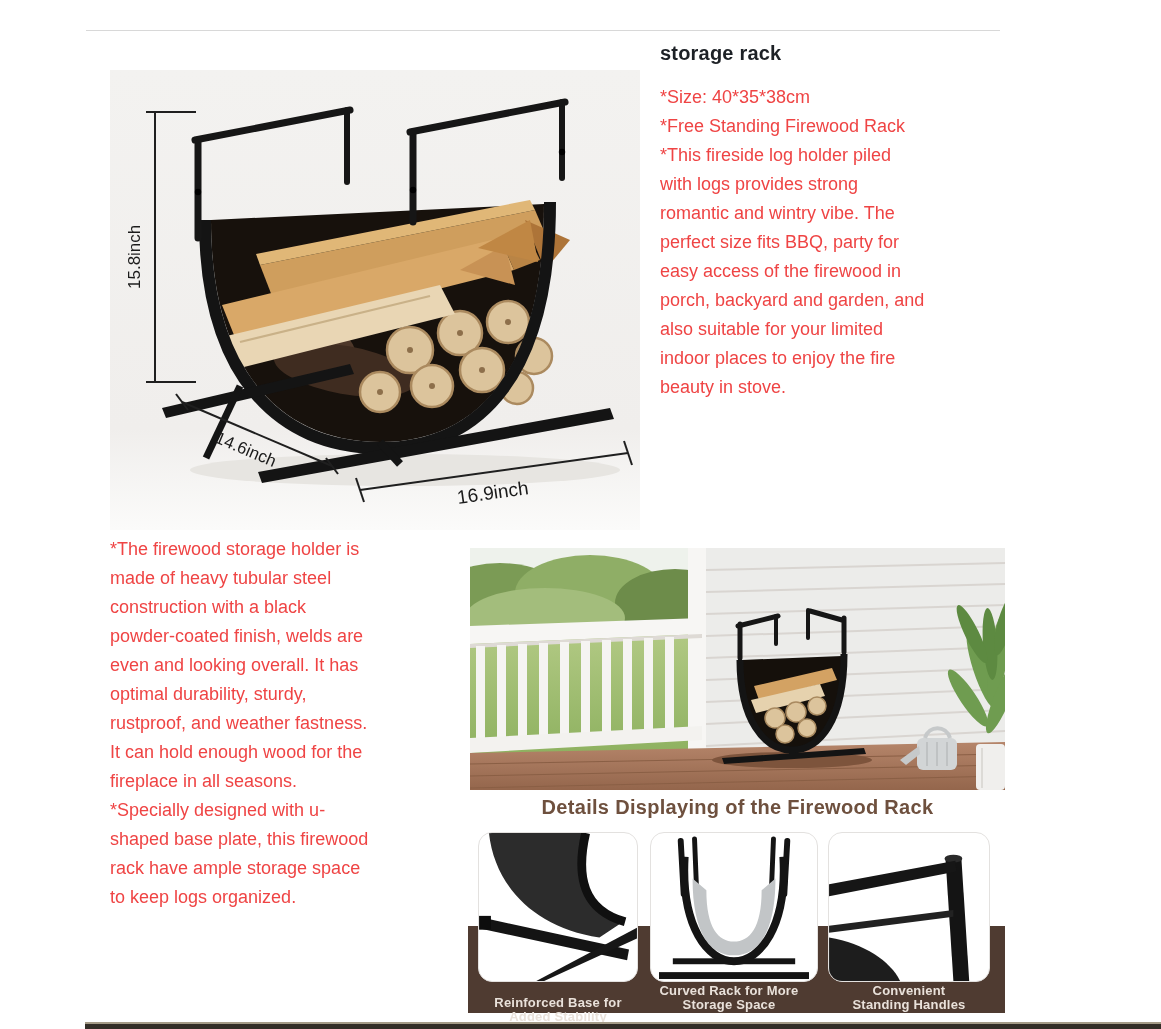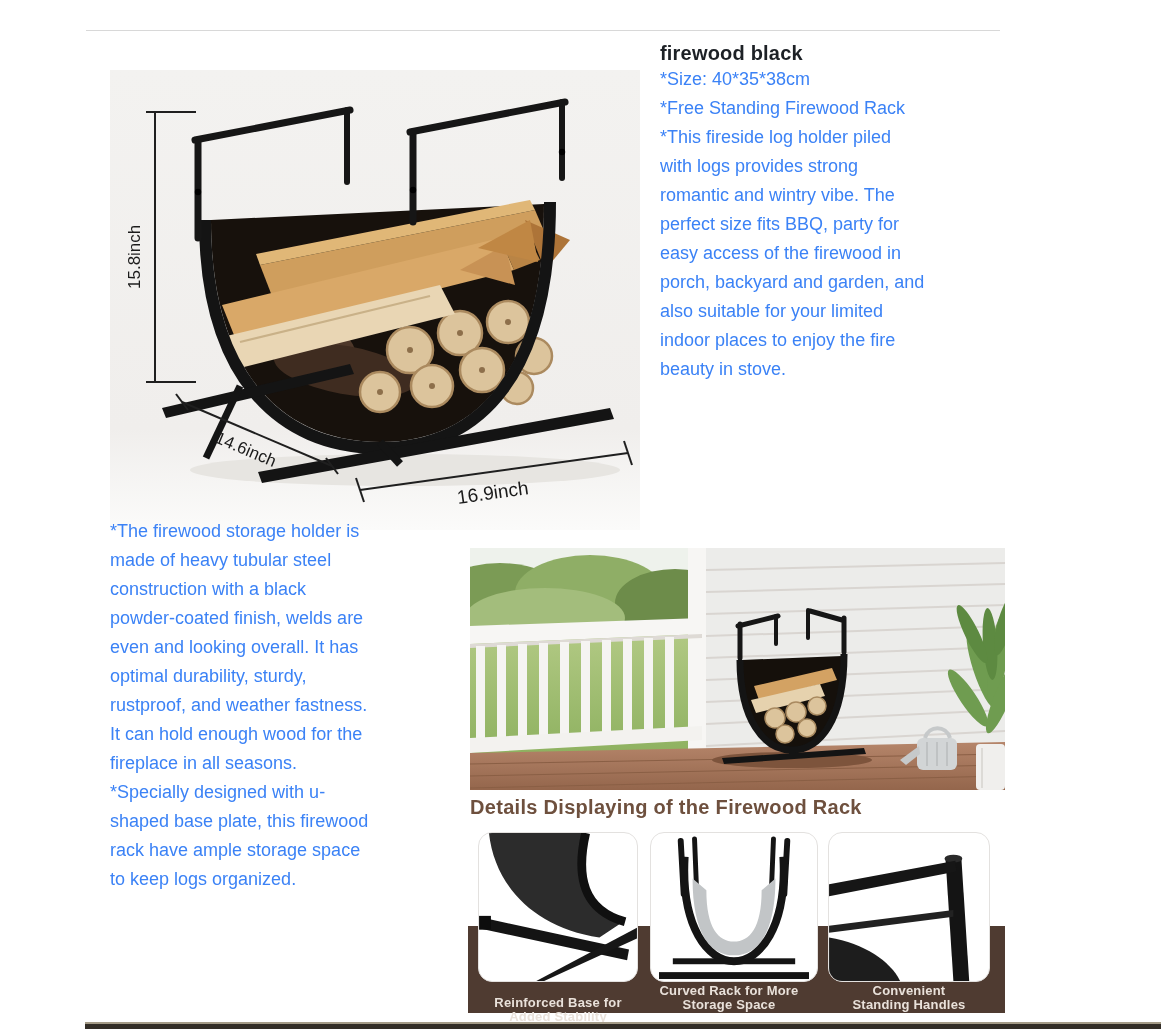--- a/index.html
+++ b/index.html
@@ -9,24 +9,24 @@
     font-family:"Liberation Sans", sans-serif;
   }
   .divider-top { position:absolute; left:86px; top:30px; width:914px; height:1px; background:#d8d8d8; }
 
   .hero-image  { position:absolute; left:110px; top:70px;  width:530px; height:460px; }
   .porch-image { position:absolute; left:470px; top:548px; width:535px; height:242px; }
 
   .col-right { position:absolute; left:660px; top:42px;  width:360px; }
   .col-left  { position:absolute; left:110px; top:517px; width:360px; }
   .section-heading { font-size:20px; font-weight:bold; color:#1d2126; letter-spacing:.2px; }
-  .body-text { font-size:18px; line-height:29px; color:#3b82f6; white-space:pre-line; }
+  .body-text { margin-top:18px; font-size:18px; line-height:29px; color:#ef4444; white-space:pre-line; }
 
   .details-heading {
-    position:absolute; left:470px; top:796px; width:535px; text-align:left;
+    position:absolute; left:470px; top:796px; width:535px; text-align:center;
     font-size:20px; font-weight:bold; color:#6e503e; letter-spacing:.3px;
   }
   .details-band { position:absolute; left:468px; top:926px; width:537px; height:87px; background:#4f3b31; }
 
   .detail-card {
     position:absolute; top:832px; height:150px; background:#ffffff;
     border:1px solid #e3e1df; border-radius:14px; overflow:hidden;
   }
   .card-1 { left:478px; width:160px; }
   .card-2 { left:650px; width:168px; }
@@ -128,21 +128,21 @@
     <line x1="250" y1="420" x2="518" y2="383"></line>
     <line x1="246" y1="408" x2="254" y2="432"></line>
     <line x1="514" y1="371" x2="522" y2="395"></line>
   </g>
   <text x="0" y="0" transform="translate(30 219) rotate(-90)" font-size="17" fill="#1b1b1b">15.8inch</text>
   <text x="0" y="0" transform="translate(104 372) rotate(23)" font-size="17" fill="#1b1b1b">14.6inch</text>
   <text x="0" y="0" transform="translate(348 434) rotate(-8)" font-size="19" fill="#1b1b1b">16.9inch</text>
 </svg>
 
 <div class="col-right">
-  <h2 class="section-heading">firewood black</h2>
+  <h2 class="section-heading">storage rack</h2>
   <div class="body-text">*Size: 40*35*38cm
 *Free Standing Firewood Rack
 *This fireside log holder piled
 with logs provides strong
 romantic and wintry vibe. The
 perfect size fits BBQ, party for
 easy access of the firewood in
 porch, backyard and garden, and
 also suitable for your limited
 indoor places to enjoy the fire

